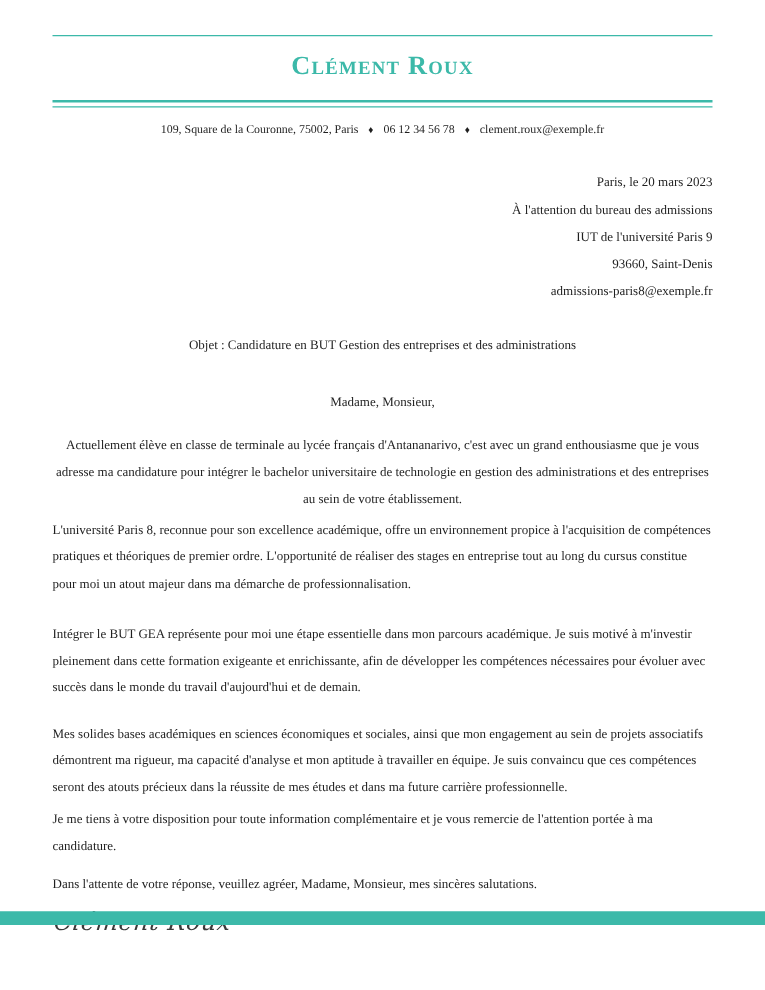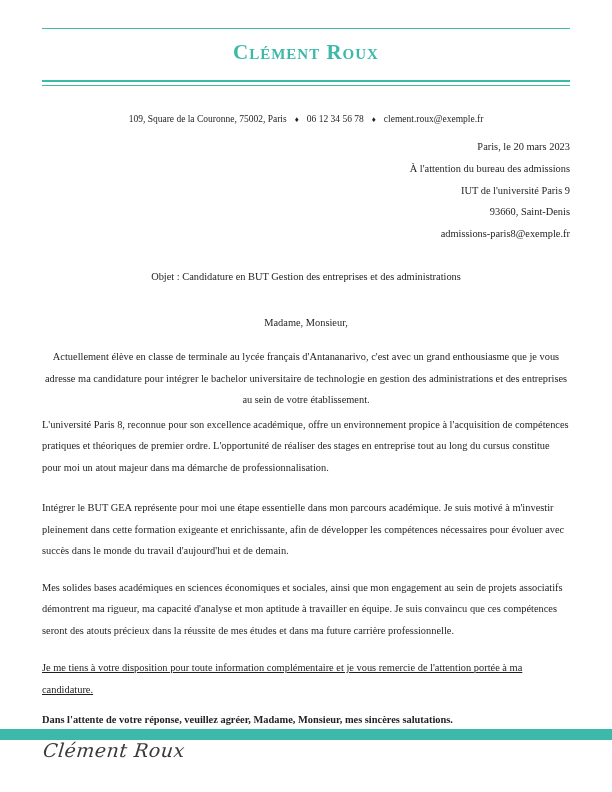--- a/index.html
+++ b/index.html
@@ -27,21 +27,21 @@
     letter-spacing: 1px;
     color: #3cb9a9;
   }
   .rule-double {
     position: absolute; left: 42px; right: 42px; top: 80px;
     height: 3px;
     border-top: 2.5px solid #3cb9a9;
     border-bottom: 1.5px solid #3cb9a9;
   }
   .contact-line {
-    position: absolute; left: 0; right: 0; top: 114px;
+    position: absolute; left: 0; right: 0; top: 99px;
     text-align: center;
     font-size: 9.5px;
     color: #1f1f1f;
     white-space: nowrap;
   }
   .contact-line .sep {
     display: inline-block;
     margin: 0 8px;
     font-size: 8px;
     vertical-align: 0.5px;
@@ -61,22 +61,22 @@
     font-size: 10.4px;
     line-height: 21.5px;
   }
   .subject { margin: 0; text-align: center; }
   .salutation { margin: 24px 0 0 0; text-align: center; }
   .para { margin: 14px 0 0 0; }
   .para.p1 { margin-top: 13px; text-align: center; }
   .para.p2 { margin-top: 3px; }
   .para.p3 { margin-top: 15px; }
   .para.p4 { margin-top: 19px; }
-  .para.p5 { margin-top: 16px; text-decoration: underline; }
-  .para.p6 { margin-top: 9px; font-weight: bold; }
+  .para.p5 { margin-top: 4px; }
+  .para.p6 { margin-top: 9px; }
 
   .signature {
     margin: 9px 0 0 0;
     font-family: "DejaVu Serif", serif;
     font-style: italic;
     font-size: 19px;
     letter-spacing: 0.5px;
     color: #3a3a3a;
     transform: skewX(-6deg);
     transform-origin: left bottom;

